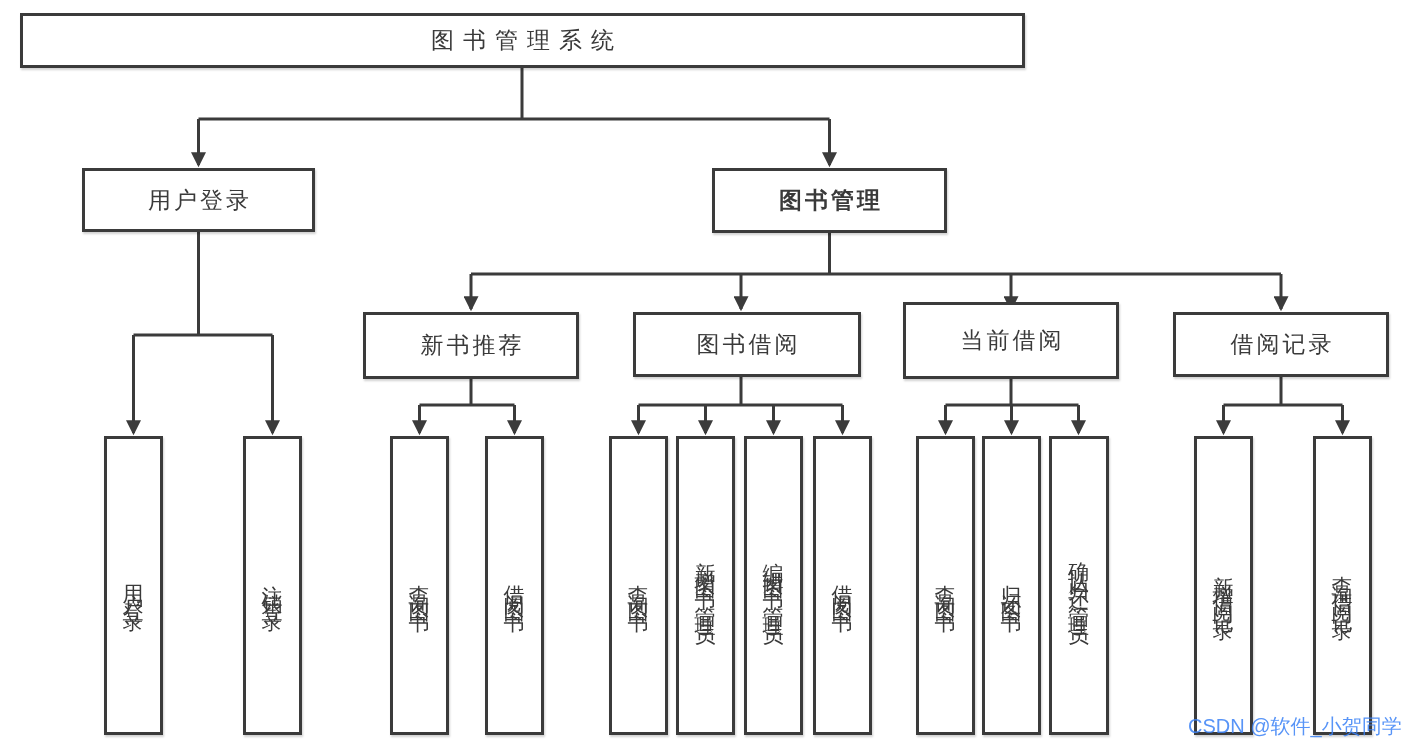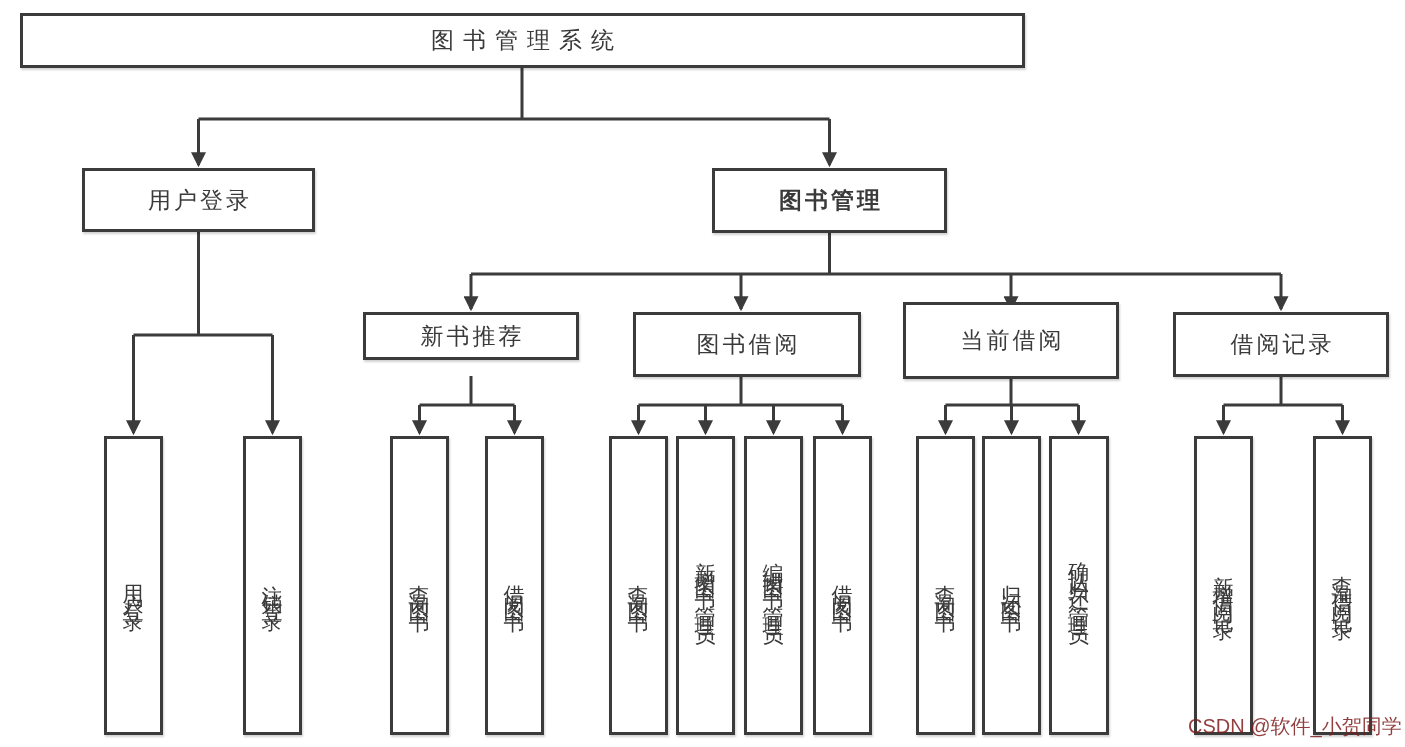--- a/index.html
+++ b/index.html
@@ -44,21 +44,21 @@
     font-size: 21px;
     letter-spacing: 9px;
     line-height: 1.1;
     white-space: nowrap;
   }
   .watermark {
     position: absolute;
     left: 1188px;
     top: 713px;
     font-size: 20px;
-    color: #7f1d1d;
+    color: #3b82f6;
     opacity: 0.85;
     white-space: nowrap;
     z-index: 5;
   }
 </style>
 </head>
 <body>
 
 <div class="canvas">
 
@@ -109,21 +109,21 @@
     <span class="h-label">图书管理系统</span>
   </div>
 
   <div class="box" style="left:82px; top:168px; width:233px; height:64px;">
     <span class="h-label">用户登录</span>
   </div>
   <div class="box" style="left:712px; top:168px; width:235px; height:65px;font-weight:bold;">
     <span class="h-label">图书管理</span>
   </div>
 
-  <div class="box" style="left:363px; top:312px; width:216px; height:48px;">
+  <div class="box" style="left:363px; top:312px; width:216px; height:67px;">
     <span class="h-label">新书推荐</span>
   </div>
   <div class="box" style="left:633px; top:312px; width:228px; height:65px;">
     <span class="h-label">图书借阅</span>
   </div>
   <div class="box" style="left:903px; top:302px; width:216px; height:77px;">
     <span class="h-label">当前借阅</span>
   </div>
   <div class="box" style="left:1173px; top:312px; width:216px; height:65px;">
     <span class="h-label">借阅记录</span>

